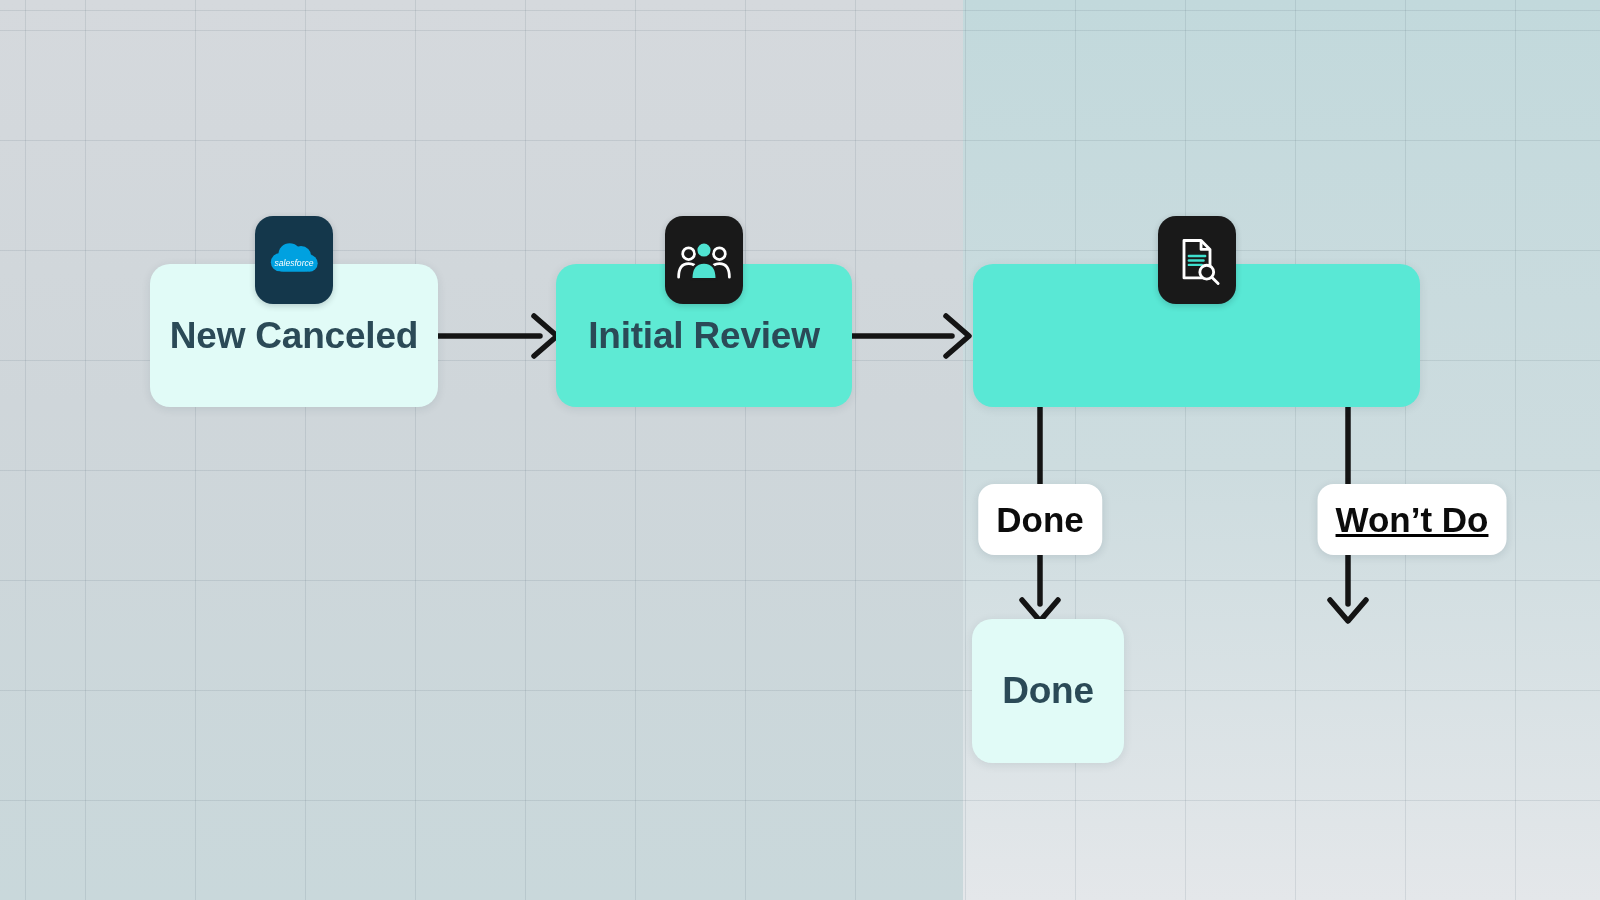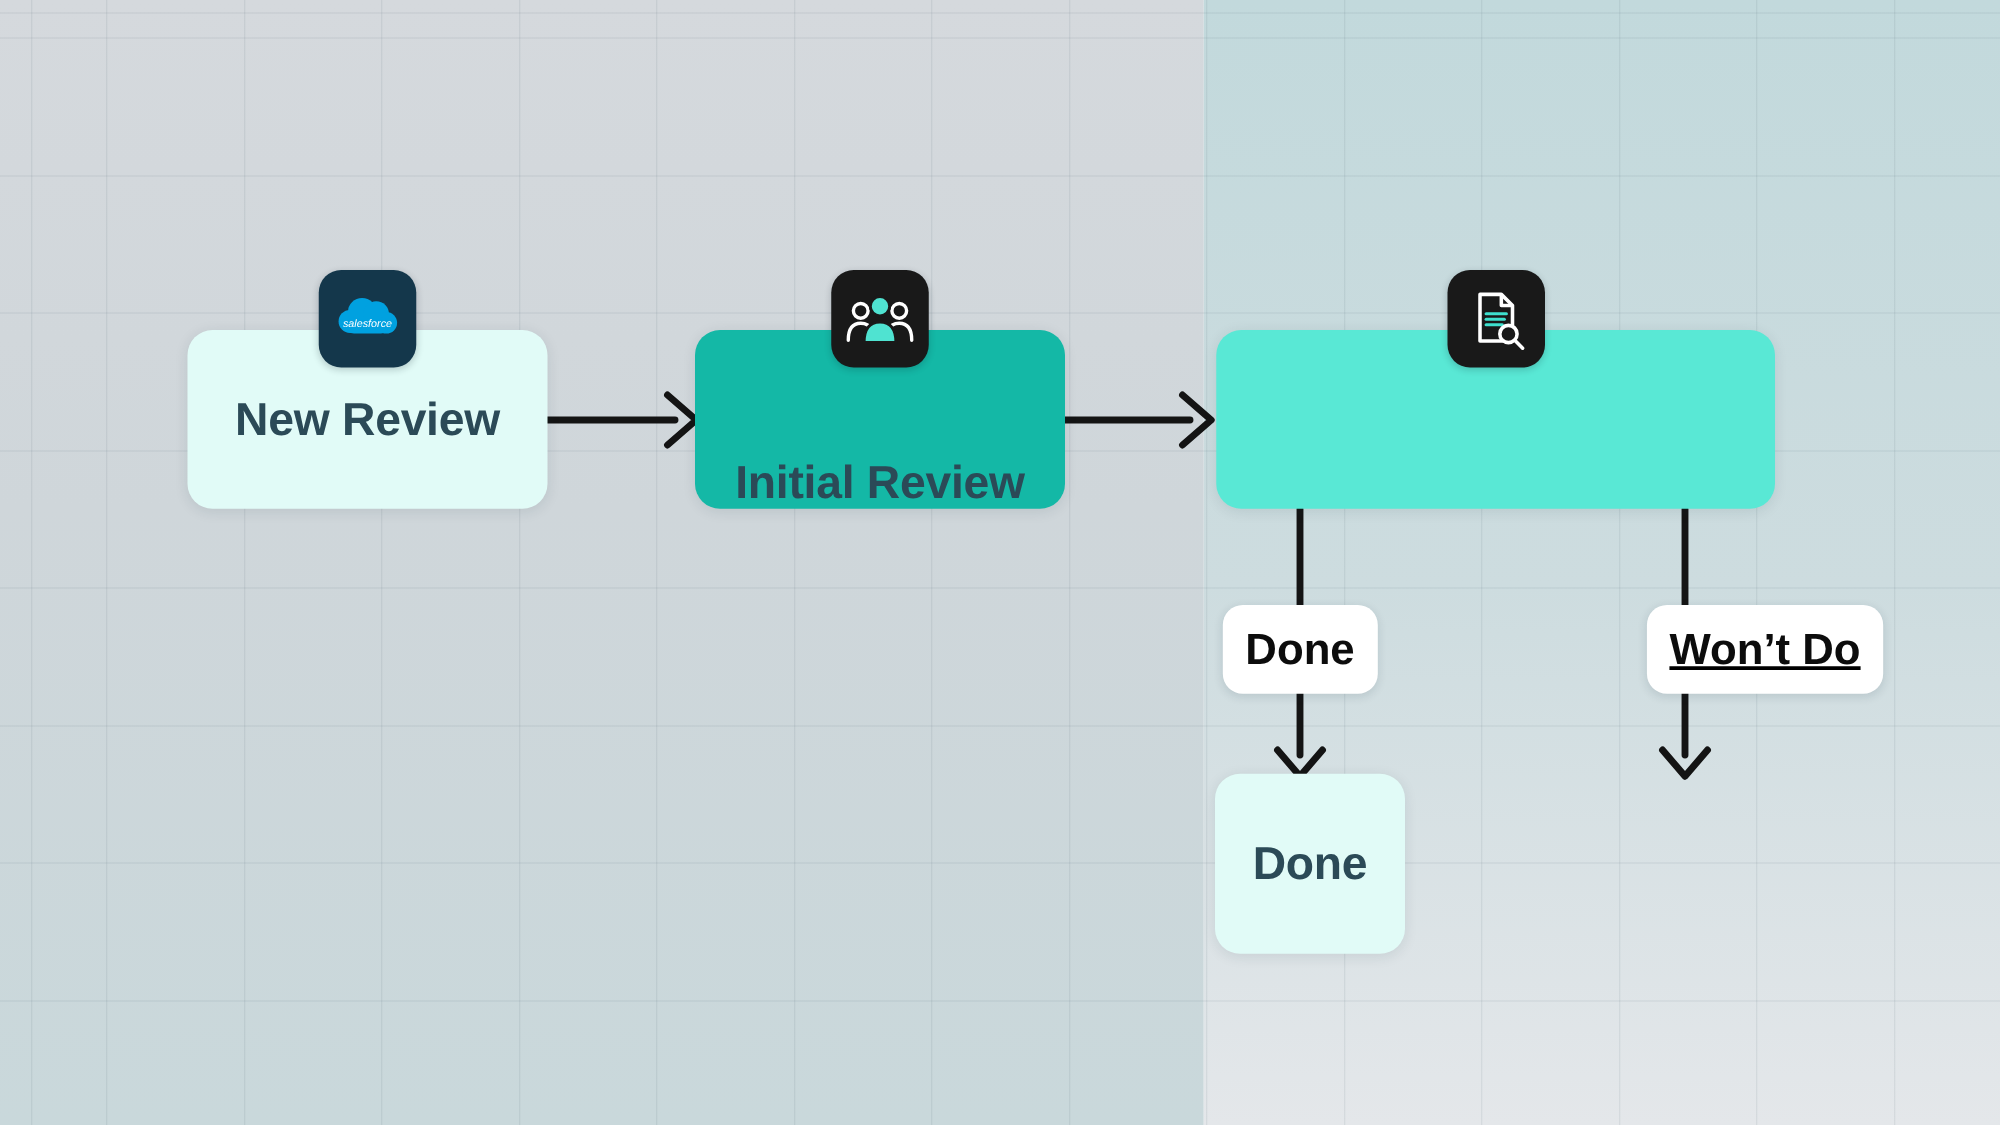--- a/index.html
+++ b/index.html
@@ -23,27 +23,27 @@
   .edges path { stroke:#141414; stroke-width:5.5; fill:none;
                 stroke-linecap:round; stroke-linejoin:round; }
 
   .node { position:absolute; z-index:3; border-radius:20px;
           display:flex; align-items:center; justify-content:center;
           box-shadow:0 2px 10px rgba(20,45,60,0.10); }
   .node-label { font-size:37px; font-weight:700; color:#2B4A57;
                 white-space:nowrap; letter-spacing:-0.2px; }
 
   .n1 { left:150px;  top:264px; width:288px; height:143px; background:#E1FBF7; }
-  .n2 { left:556px;  top:264px; width:296px; height:143px; background:#14b8a6;align-items:flex-end; }
+  .n2 { left:556px;  top:264px; width:296px; height:143px; background:#5eead4; }
   .n3 { left:973px;  top:264px; width:447px; height:143px; background:#59E8D5; }
   .n4 { left:972px;  top:619px; width:152px; height:144px; background:#E1FBF7; }
   .n5 { left:1226px; top:619px; width:217px; height:144px; background:#FBE9E8; }
 
   .tile { position:absolute; top:-48px; left:50%; transform:translateX(-50%);
-          width:78px; height:78px; border-radius:18px; z-index:4;
+          width:78px; height:88px; border-radius:18px; z-index:4;
           display:flex; align-items:center; justify-content:center;
           box-shadow:0 2px 6px rgba(10,25,35,0.20); }
   .tile-dark { background:#191919; }
   .tile-navy { background:#14374B; }
 
   .edge-label { position:absolute; z-index:5; top:484px; height:71px;
                 transform:translateX(-50%);
                 background:#FFFFFF; border-radius:16px;
                 display:flex; align-items:center; justify-content:center;
                 padding:0 18px; box-shadow:0 2px 8px rgba(20,45,60,0.12); }
@@ -85,21 +85,21 @@
         <g fill="#00A1E0">
           <circle cx="13" cy="21" r="8.5"></circle>
           <circle cx="22" cy="14" r="10.5"></circle>
           <circle cx="32.5" cy="15.5" r="9.5"></circle>
           <circle cx="40" cy="22" r="8"></circle>
           <rect x="10" y="18" width="32" height="12" rx="6"></rect>
         </g>
         <text x="26" y="25" text-anchor="middle" fill="#FFFFFF" font-size="8" font-style="italic" font-family="Liberation Sans, sans-serif">salesforce</text>
       </svg>
     </div>
-    <span class="node-label">New Review</span>
+    <span class="node-label">New Canceled</span>
   </div>
 
   <div class="node n2">
     <div class="tile tile-dark">
       <svg width="58" height="46" viewBox="0 0 64 50">
         <g stroke="#FFFFFF" stroke-width="3" fill="none" stroke-linecap="round">
           <circle cx="15" cy="18" r="6.5"></circle>
           <path d="M4 44 C4 33 8 29 15 29 C20 29 23 31 25 35"></path>
           <circle cx="49" cy="18" r="6.5"></circle>
           <path d="M60 44 C60 33 56 29 49 29 C44 29 41 31 39 35"></path>

